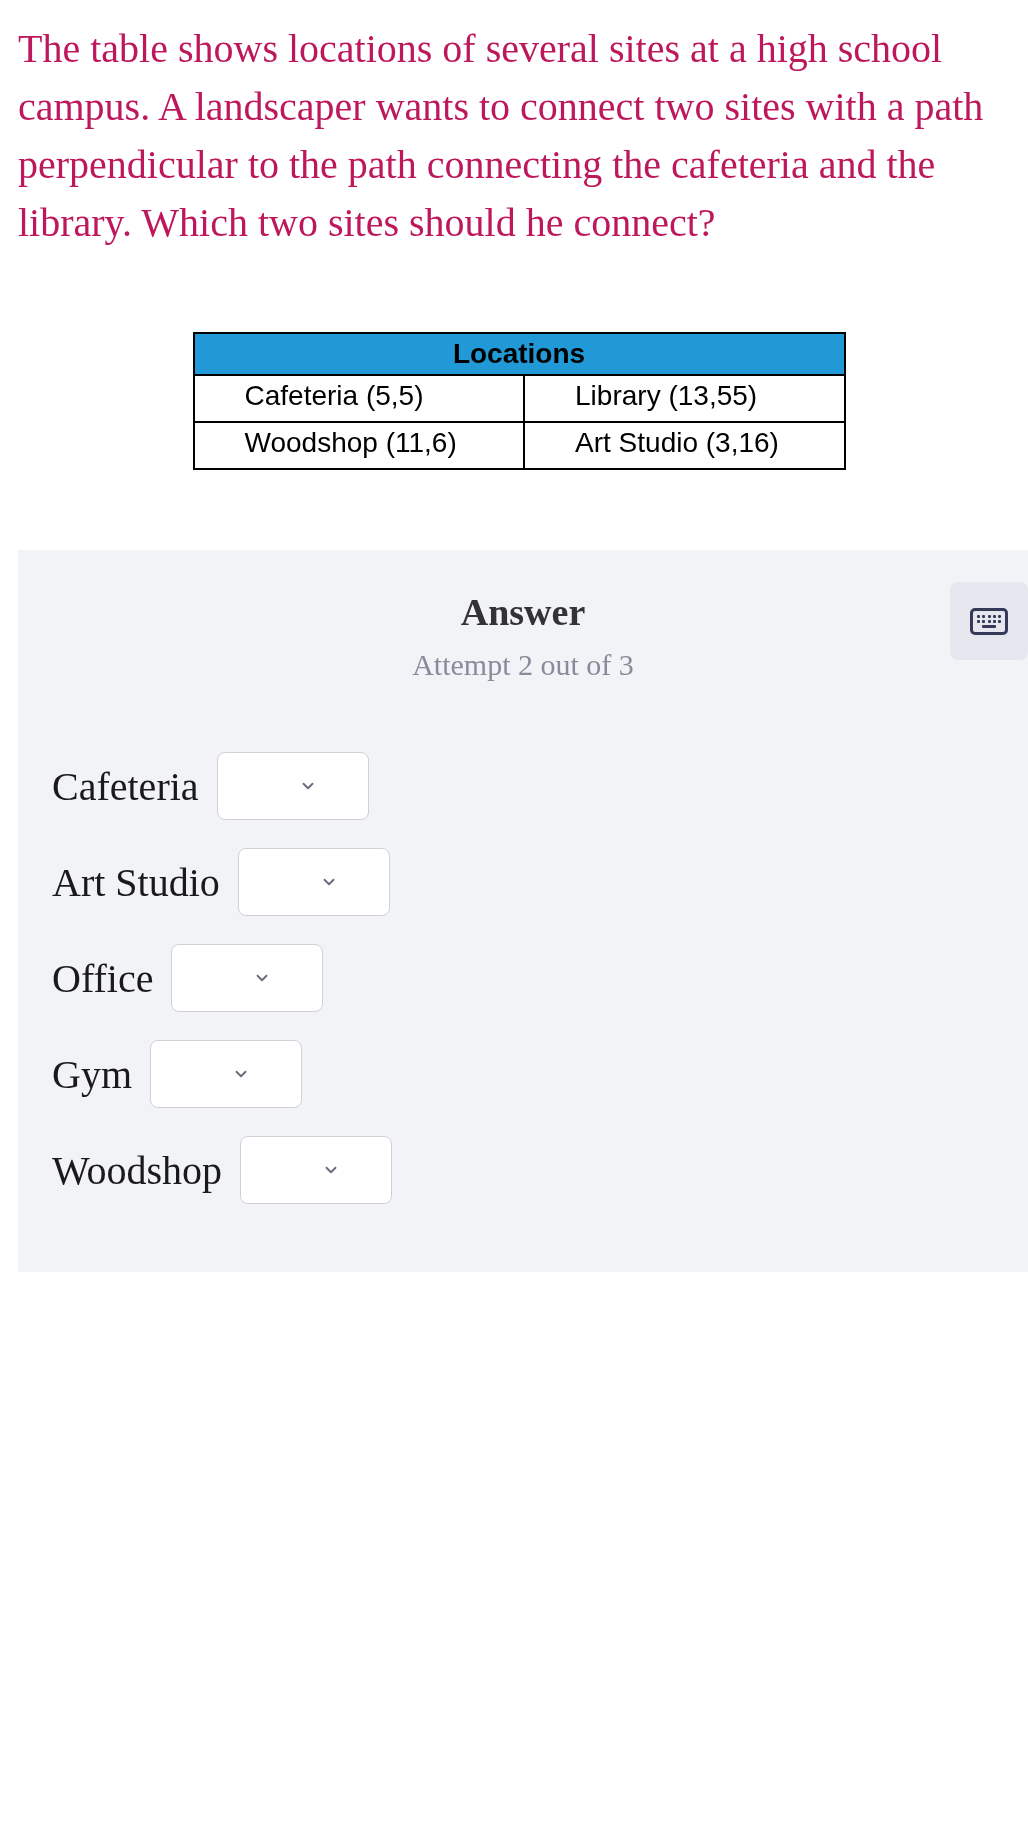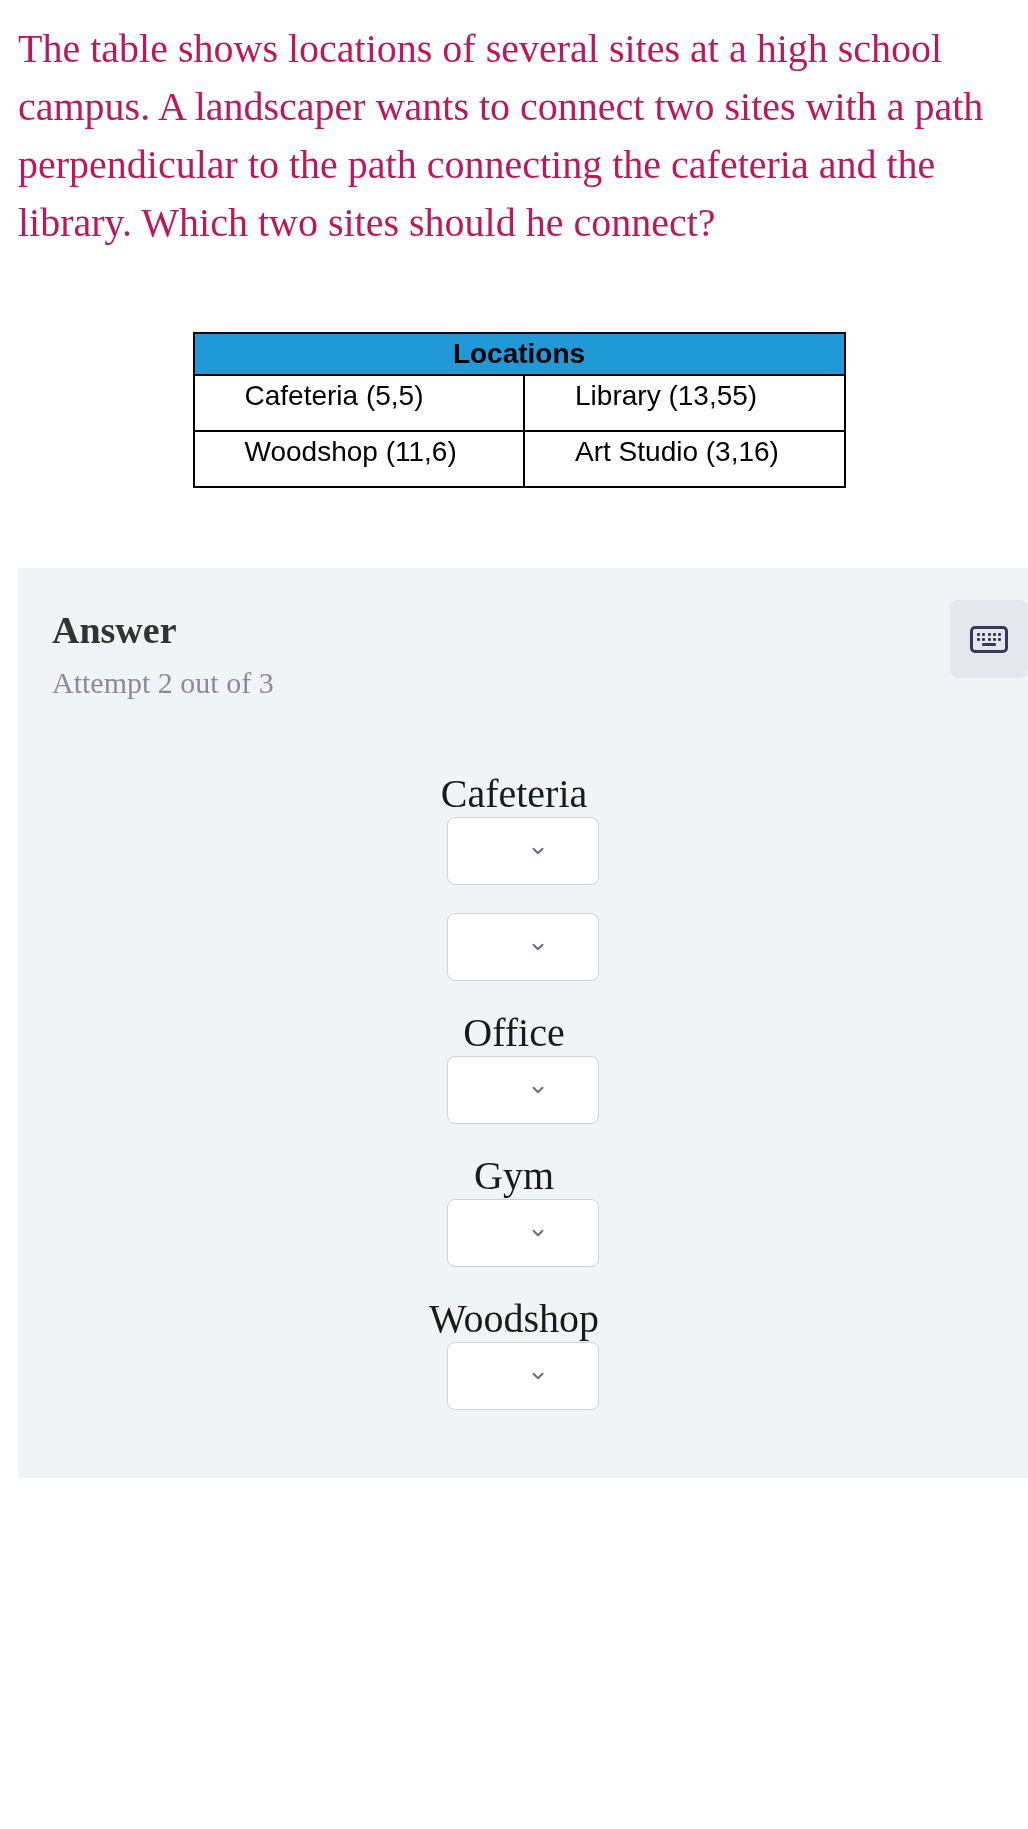--- a/index.html
+++ b/index.html
@@ -34,32 +34,33 @@
       background: #2199d6;
       color: #000;
       font-weight: bold;
       font-size: 28px;
       padding: 4px 8px;
       border: 2px solid #000;
       text-align: center;
     }
     .locations-table td {
       border: 2px solid #000;
-      padding: 2px 8px 17px 50px;
+      padding: 2px 8px 8px 50px;
       font-size: 28px;
       color: #000;
       background: #fff;
       text-align: left;
       line-height: 1.25;
     }
     .answer-panel {
       background: #f2f3f7;
       padding: 40px 34px 40px 34px;
       margin-left: 18px;
       position: relative;
+      text-align: center;
     }
     .answer-title {
       font-size: 38px;
       font-weight: bold;
       color: #333;
       margin-bottom: 14px;
     }
     .attempt-text {
       font-size: 30px;
       color: #8a8a9a;
@@ -102,21 +103,20 @@
       width: 14px;
       height: 3px;
       background: #363a59;
       border-radius: 1px;
       margin: 0 auto;
     }
     .answer-row {
       display: flex;
       align-items: center;
       margin-bottom: 28px;
-      flex-direction: column;
     }
     .answer-label {
       font-size: 40px;
       color: #1a1a1a;
       margin-right: 18px;
     }
     .dropdown {
       background: #fff;
       border: 1px solid #d0d0d8;
       border-radius: 8px;
@@ -194,20 +194,21 @@
     <div class="dropdown">
       <span class="chevron">
         <svg viewBox="0 0 24 24" fill="none" stroke="#6b6b7b" stroke-width="2.5" stroke-linecap="round" stroke-linejoin="round">
             <polyline points="6 9 12 15 18 9"></polyline>
           </svg>
       </span>
     </div>
   </div>
 
   <div class="answer-row">
+    <span class="answer-label">Art Studio</span>
     <div class="dropdown">
       <span class="chevron">
         <svg viewBox="0 0 24 24" fill="none" stroke="#6b6b7b" stroke-width="2.5" stroke-linecap="round" stroke-linejoin="round">
             <polyline points="6 9 12 15 18 9"></polyline>
           </svg>
       </span>
     </div>
   </div>
 
   <div class="answer-row">

